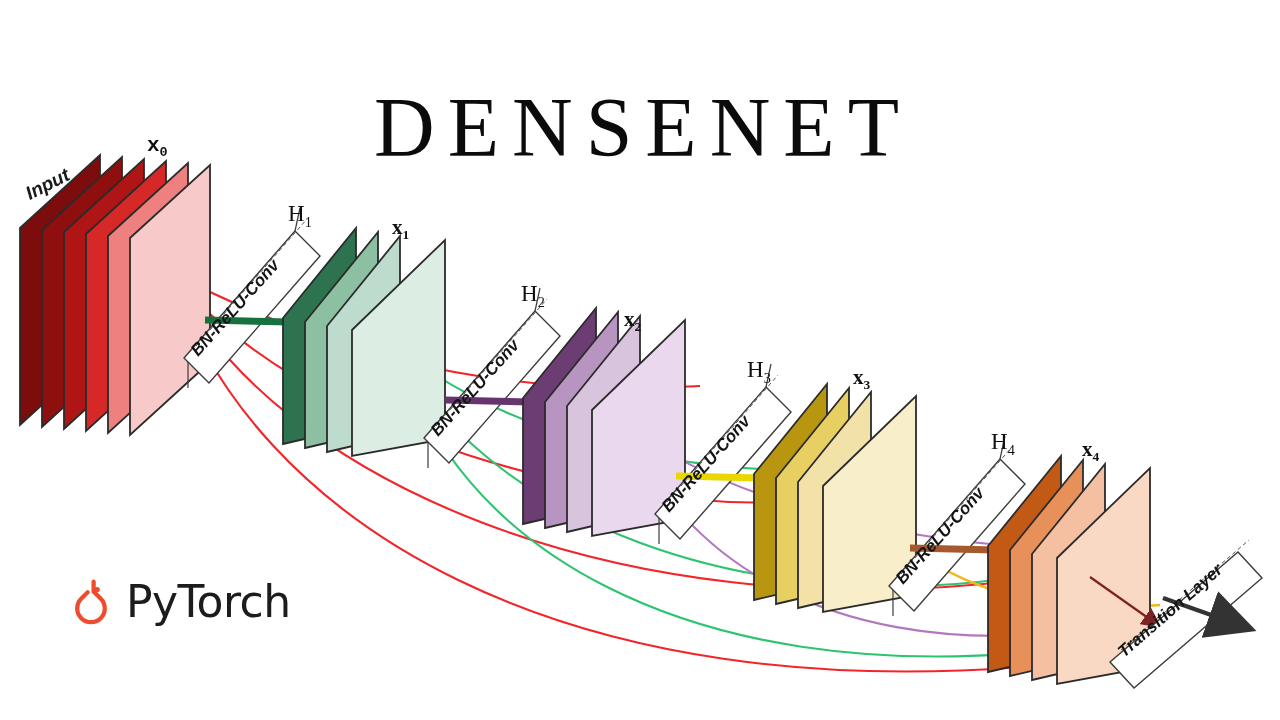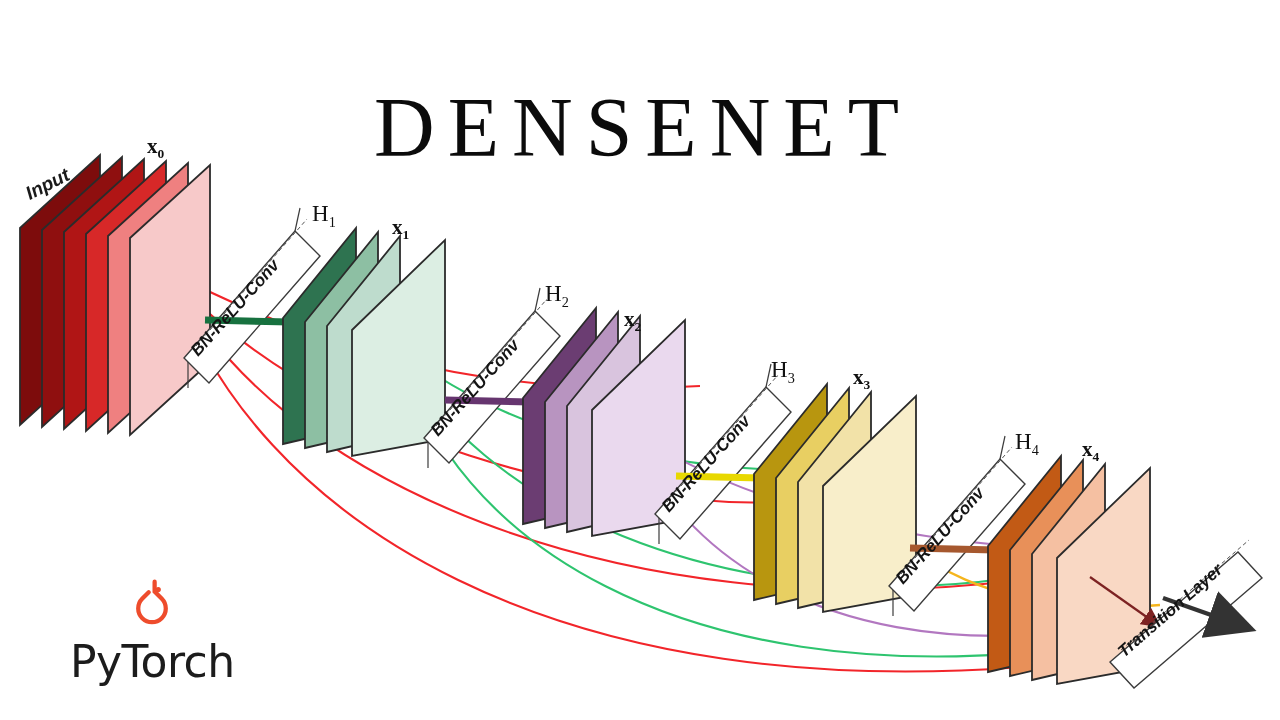--- a/index.html
+++ b/index.html
@@ -35,21 +35,20 @@
     line-height: 1;
     white-space: nowrap;
   }
   .brand {
     position: absolute;
     left: 70px;
     top: 578px;
     display: flex;
     align-items: center;
     gap: 14px;
-    flex-direction: column;
   }
   .brand-mark { width: 42px; height: 48px; display:block; }
   .brand-word {
     font-family: "DejaVu Sans", sans-serif;
     font-size: 44px;
     color: #1c1c1c;
     letter-spacing: -0.5px;
     line-height: 1;
     font-weight: 400;
   }
@@ -61,21 +60,20 @@
     color: #111;
     white-space: nowrap;
   }
   .slab-label sub { font-size: 0.64em; font-weight: 700; }
   .h-label {
     position: absolute;
     font-family: "Liberation Serif", serif;
     font-size: 23px;
     color: #111;
     white-space: nowrap;
-    margin-left: 24px;
   }
   .h-label sub { font-size: 0.62em; }
   .input-label {
     position: absolute;
     font-family: "Liberation Sans", sans-serif;
     font-style: italic;
     font-weight: 700;
     font-size: 19px;
     color: #1a1a1a;
     white-space: nowrap;
@@ -230,21 +228,21 @@
     <g>
       <polygon points="1110,662 1238,552 1262,578 1134,688" fill="#ffffff" stroke="#3b3b3b" stroke-width="1.4"></polygon>
       <line x1="1121" y1="650" x2="1249" y2="540" stroke="#555" stroke-width="1" stroke-dasharray="4 3"></line>
       <line x1="1163" y1="598" x2="1248" y2="628" stroke="#333" stroke-width="4.5" marker-end="url(#arrowDark)"></line>
       <text class="svgtext" font-size="17" transform="translate(1124,658) rotate(-41)">Transition Layer</text>
     </g>
   </svg>
 
   <div class="input-label" style="left:22px; top:185px;">Input</div>
 
-  <div class="slab-label" style="left:147px; top:134px;">
+  <div class="slab-label" style="left:147px; top:134px;font-family:Liberation Mono, monospace;">
     <span>x</span><sub>0</sub>
   </div>
   <div class="slab-label" style="left:392px; top:215px;">
     <span>x</span><sub>1</sub>
   </div>
   <div class="slab-label" style="left:624px; top:291px;margin-top:16px;">
     <span>x</span><sub>2</sub>
   </div>
   <div class="slab-label" style="left:853px; top:365px;">
     <span>x</span><sub>3</sub>

